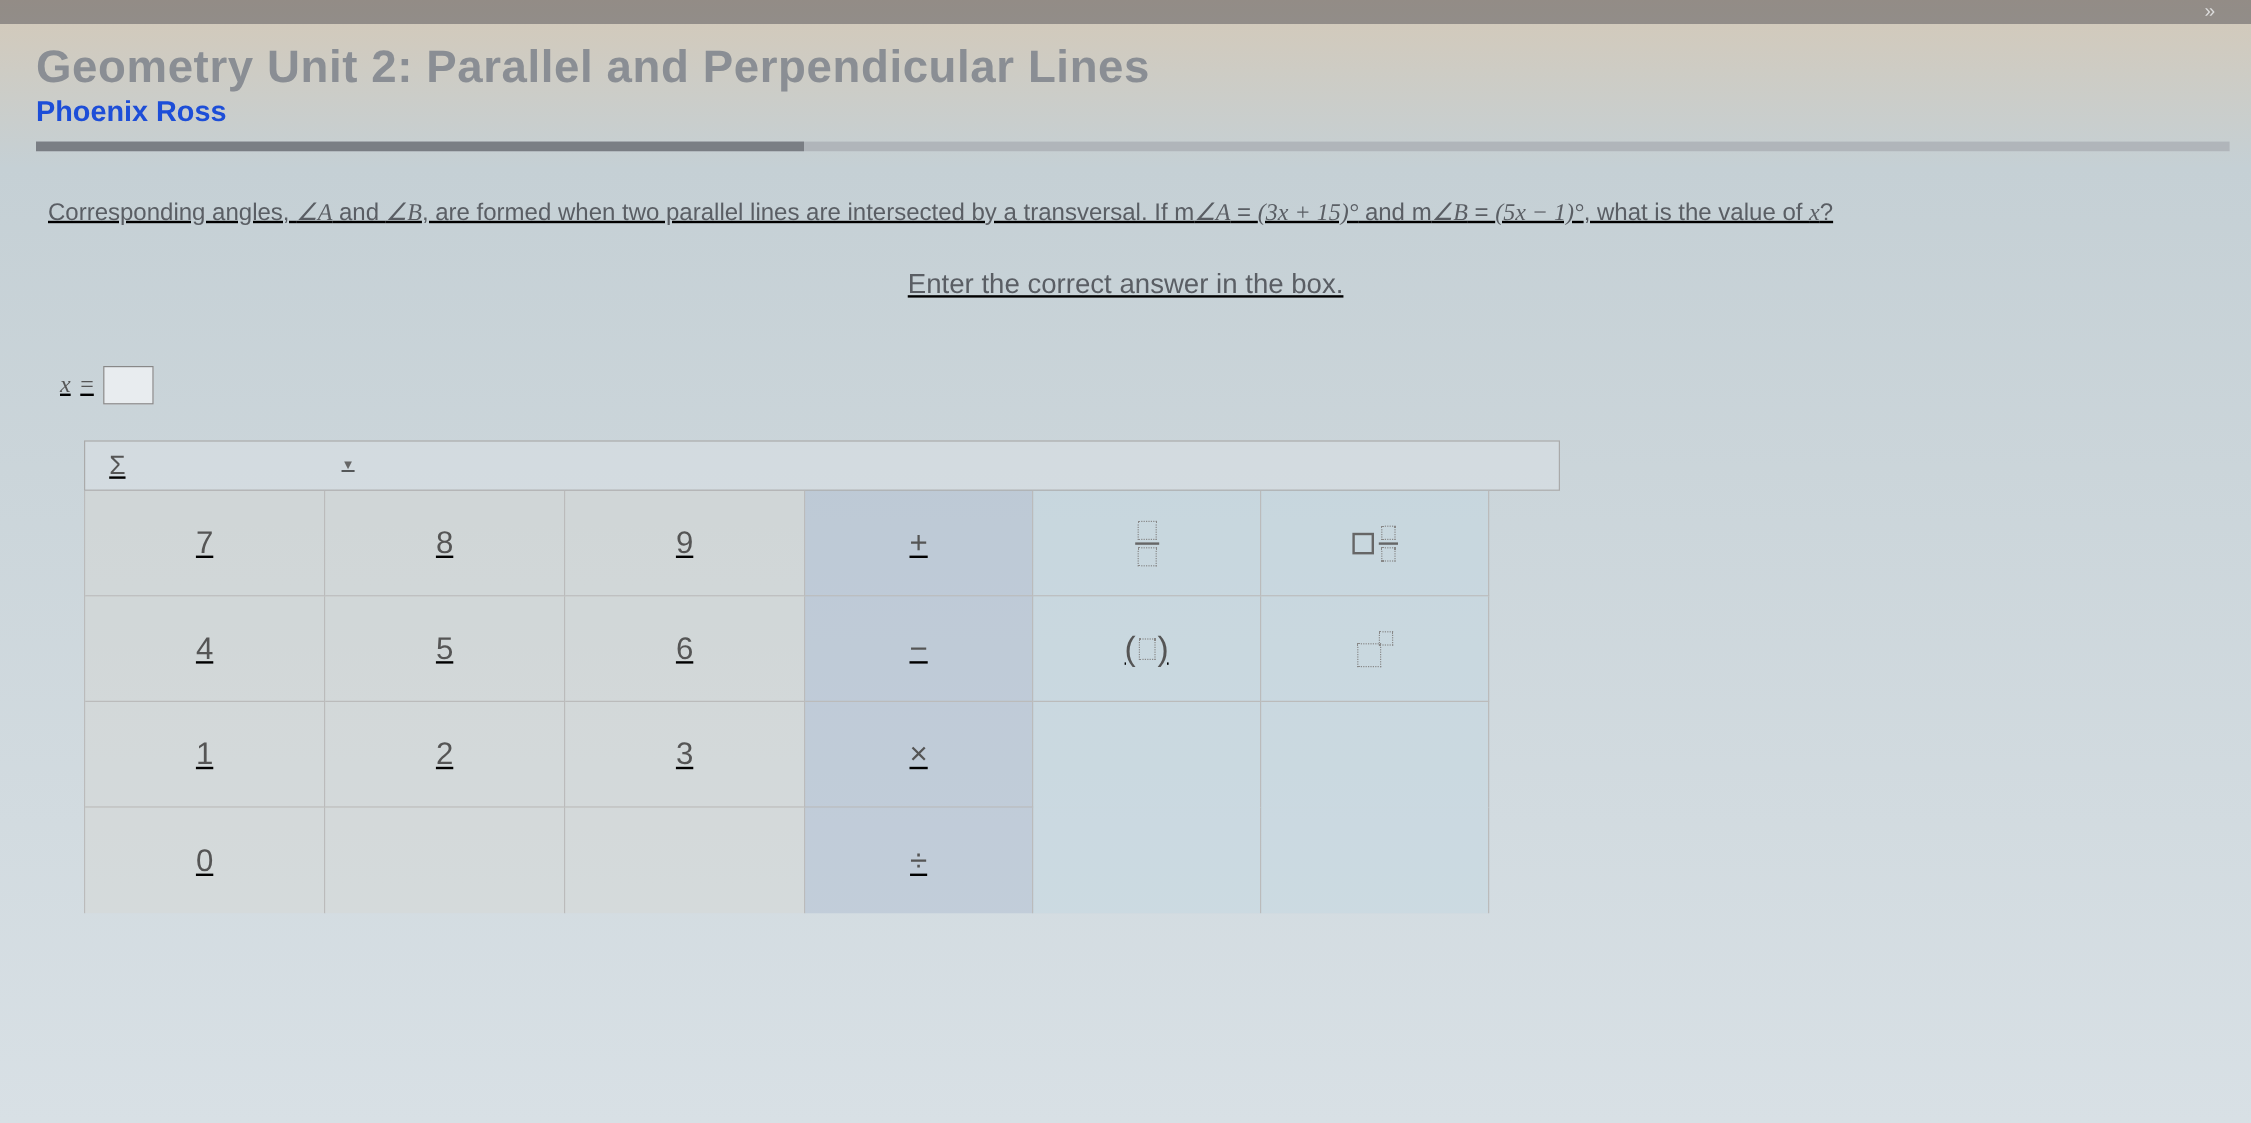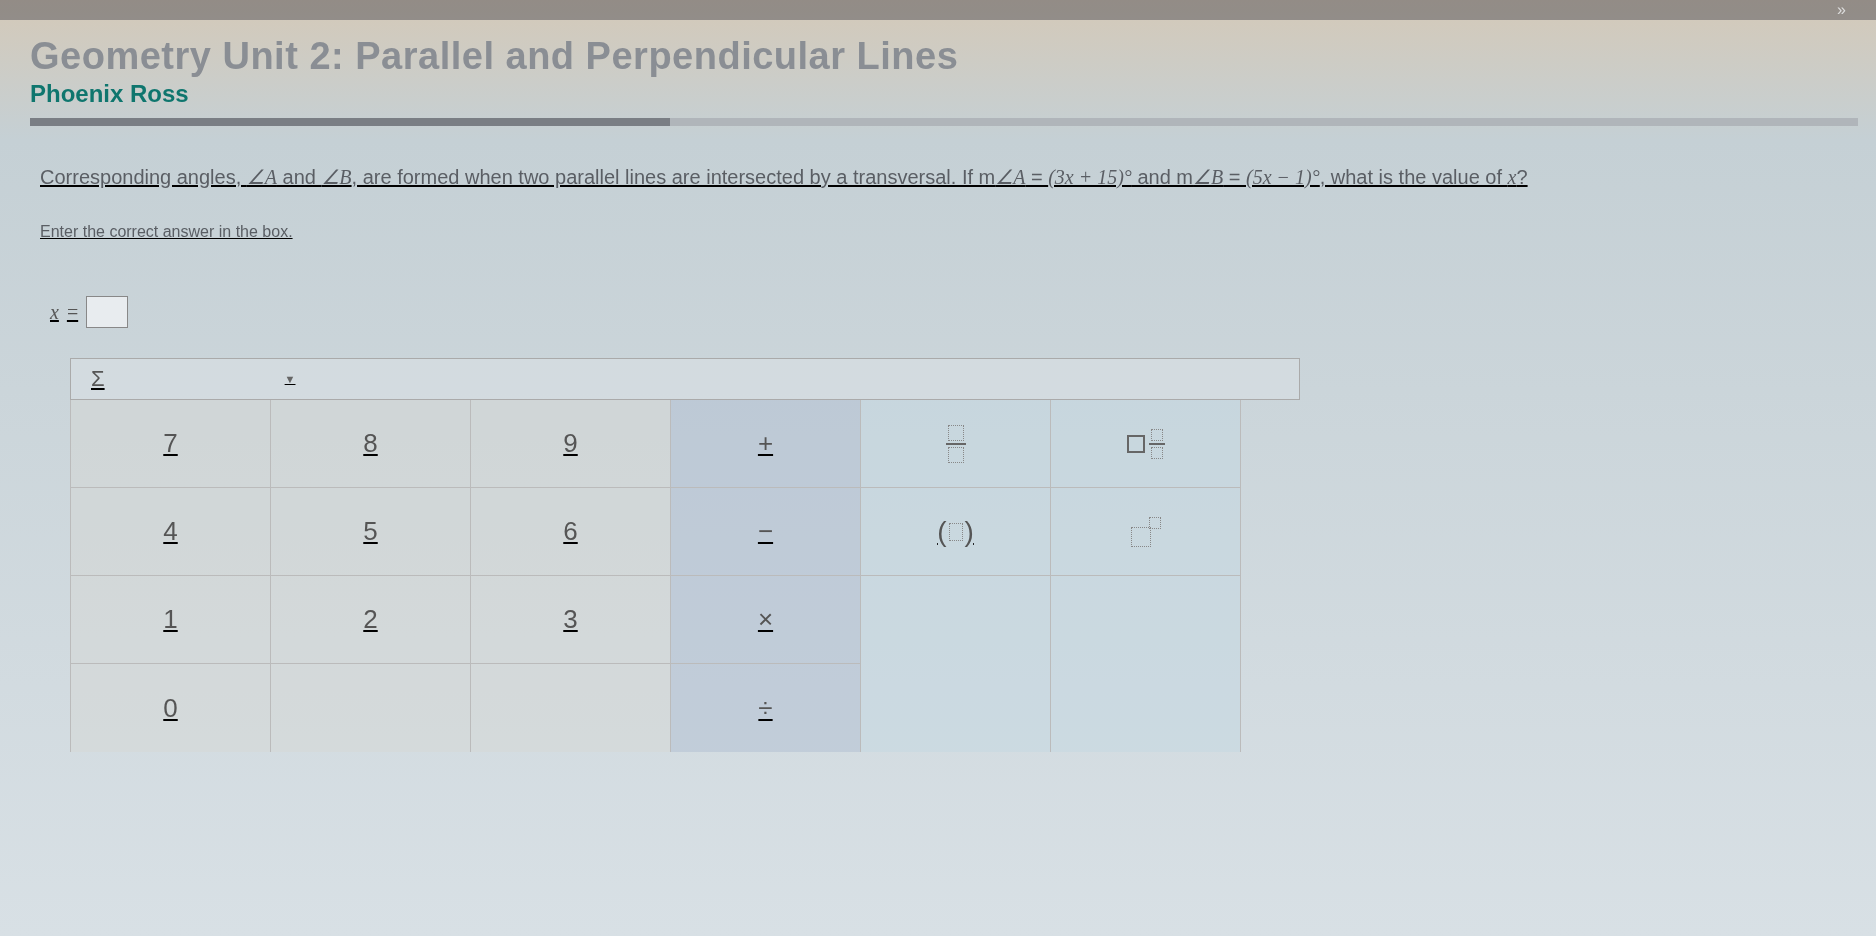--- a/index.html
+++ b/index.html
@@ -39,21 +39,21 @@
     .page-title {
       font-size: 38px;
       font-weight: 600;
       color: #8a8e94;
       letter-spacing: 0.5px;
     }
     
     .student-name {
       font-size: 24px;
       font-weight: 600;
-      color: #0f766e;
+      color: #1d4ed8;
       margin-top: 2px;
     }
     
     .progress-bar {
       height: 8px;
       background: #b0b5ba;
       margin: 10px 0 0 0;
       position: relative;
     }
     
@@ -73,23 +73,24 @@
       color: #5a5e64;
       line-height: 1.6;
     }
     
     .math-italic {
       font-style: italic;
       font-family: 'Times New Roman', serif;
     }
     
     .instruction-text {
-      font-size: 16px;
+      font-size: 23px;
       color: #5a5e64;
       margin-top: 30px;
+      text-align: center;
     }
     
     .answer-area {
       margin-top: 55px;
       margin-left: 10px;
       display: flex;
       align-items: center;
       gap: 8px;
     }
     

